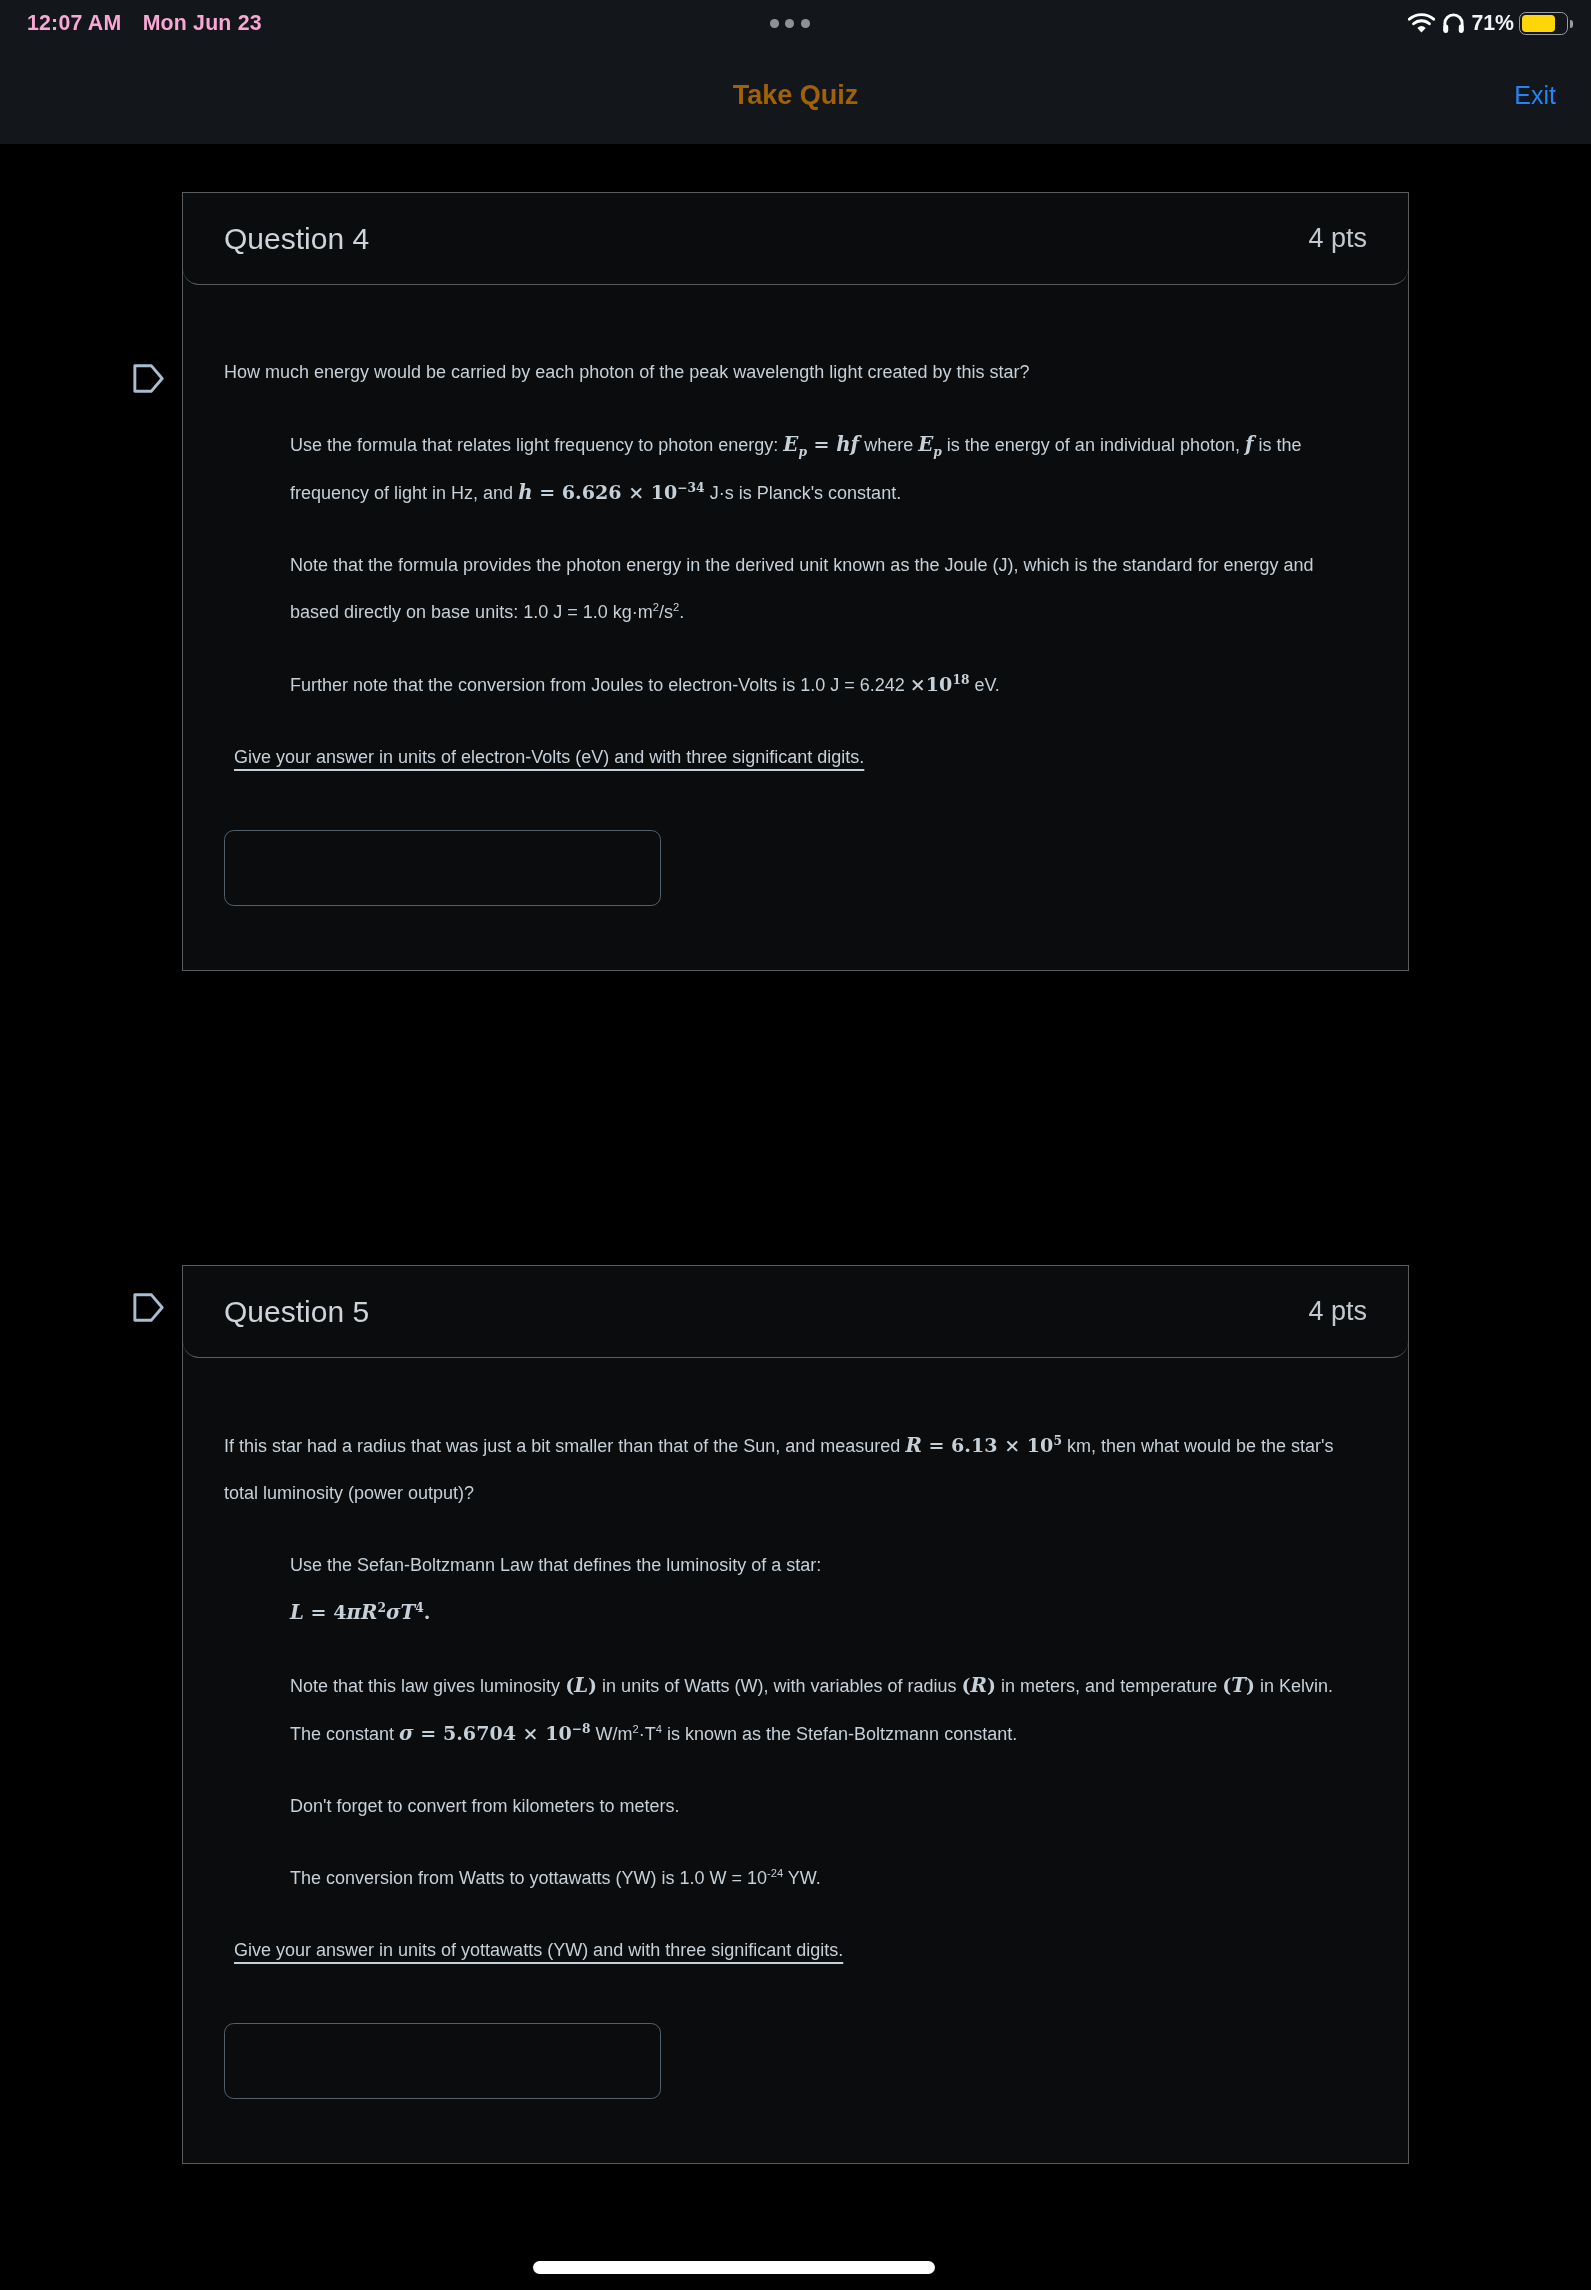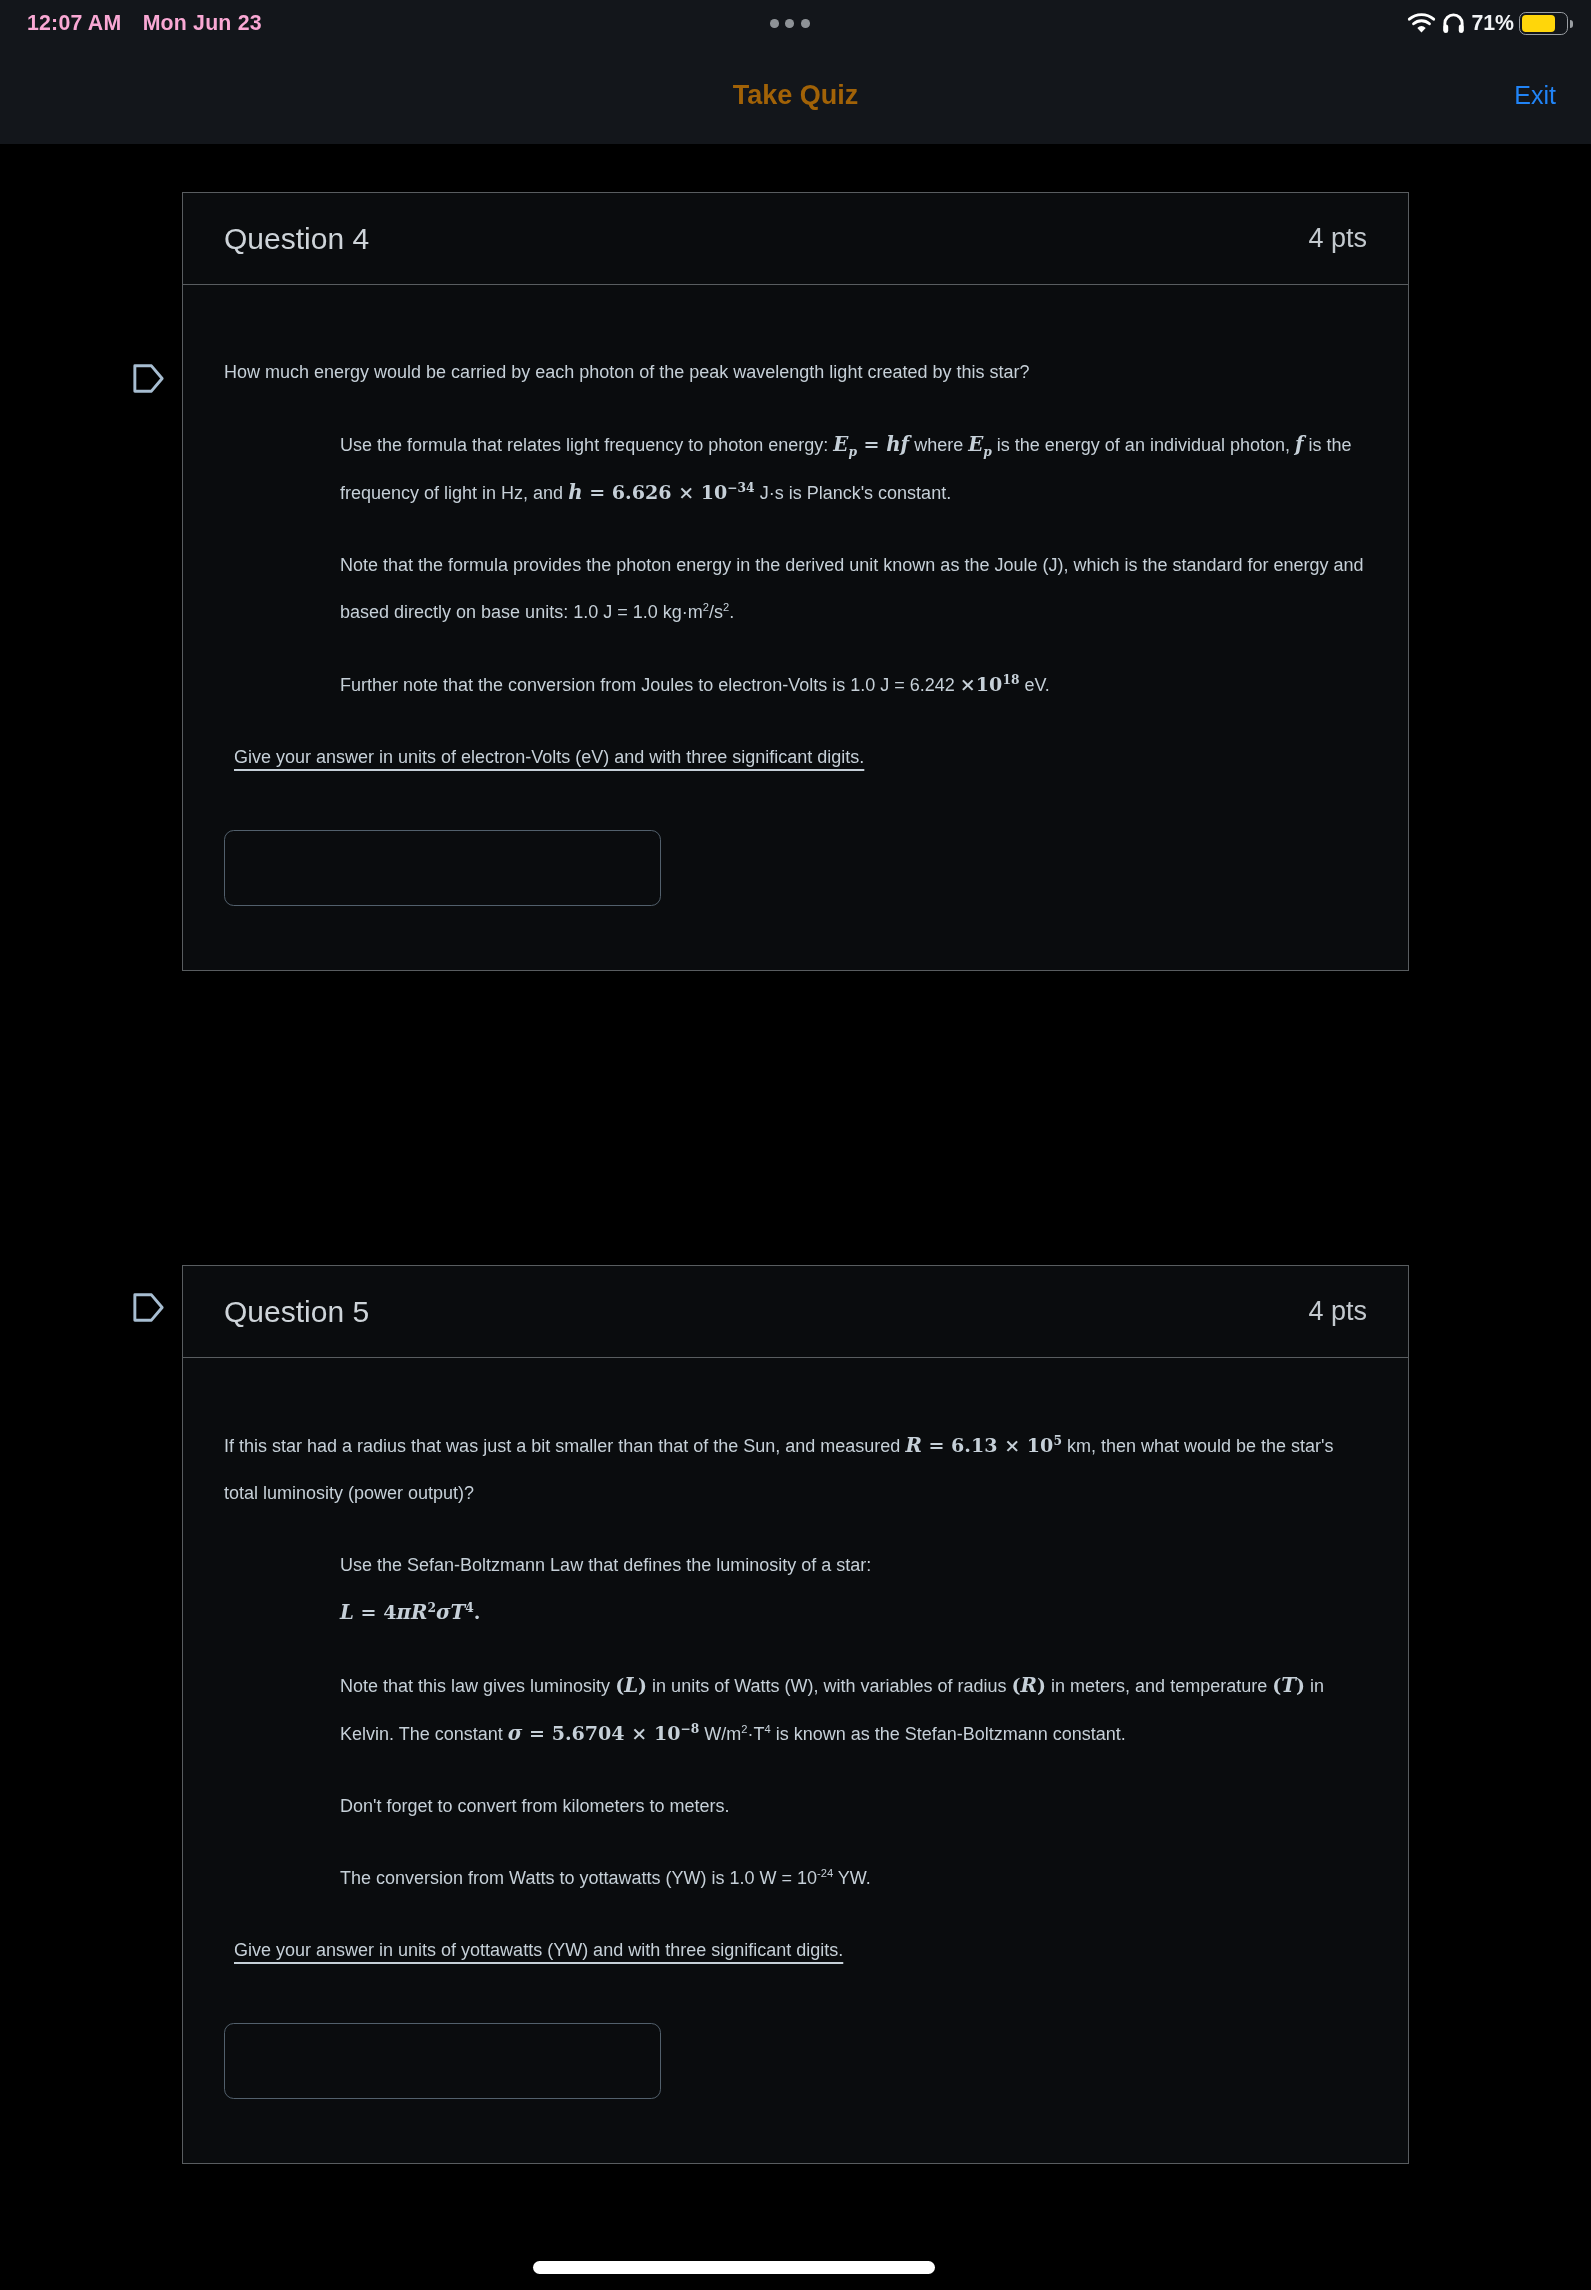--- a/index.html
+++ b/index.html
@@ -23,26 +23,26 @@
              font-size:27px;font-weight:700;color:#a16207;}
   .nav-exit{position:absolute;right:35px;top:0;height:97px;display:flex;align-items:center;
             font-size:25px;color:#2184f7;cursor:pointer;}
 
   
   main{position:absolute;top:144px;left:0;width:1591px;}
   .q-row{position:relative;}
   .flag{position:absolute;left:129px;width:39px;height:39px;}
   .q-card{position:absolute;left:182px;width:1227px;background:#0a0c0e;border:1.9px solid #595d60;box-sizing:border-box;}
   .q-header{height:92px;display:flex;align-items:center;justify-content:space-between;
-            padding:0 41px;border-bottom:1.9px solid #595d60;box-sizing:border-box;}
+            padding:0 41px;border-bottom:1.9px solid #595d60;box-sizing:border-box;border-radius:16px;}
   .q-title{font-size:30px;font-weight:400;color:#ced4d9;margin:0;}
   .q-pts{font-size:27px;color:#c3c9ce;}
   .q-body{padding:64px 41px 0 41px;font-size:18px;line-height:47px;color:#c6d0d8;}
   .para{margin:0 0 25px 0;}
-  .para.indent{margin-left:116px;}
+  .para.indent{margin-left:66px;}
   .para.ul{text-decoration:underline;text-underline-offset:5.8px;text-decoration-thickness:1.5px;margin-left:10px;}
   sup,sub{line-height:0;font-size:.62em;}
   .seg-m,.seg-msub{font-family:"DejaVu Serif", serif;font-style:italic;font-weight:600;font-size:1.1em;}
   .seg-n,.seg-ns{font-family:"DejaVu Serif", serif;font-weight:600;font-size:1.06em;}
   .seg-ns{font-size:.68em;}
   .seg-msub{font-size:.68em;}
   .answer-input{display:block;margin:49px 0 64px 41px;width:437px;height:76px;box-sizing:border-box;
                 background:transparent;border:1.9px solid #52606c;border-radius:9.7px;
                 color:#c9d3da;font-size:26px;padding:0 19.4px;outline:none;
                 font-family:"Liberation Sans", sans-serif;}

